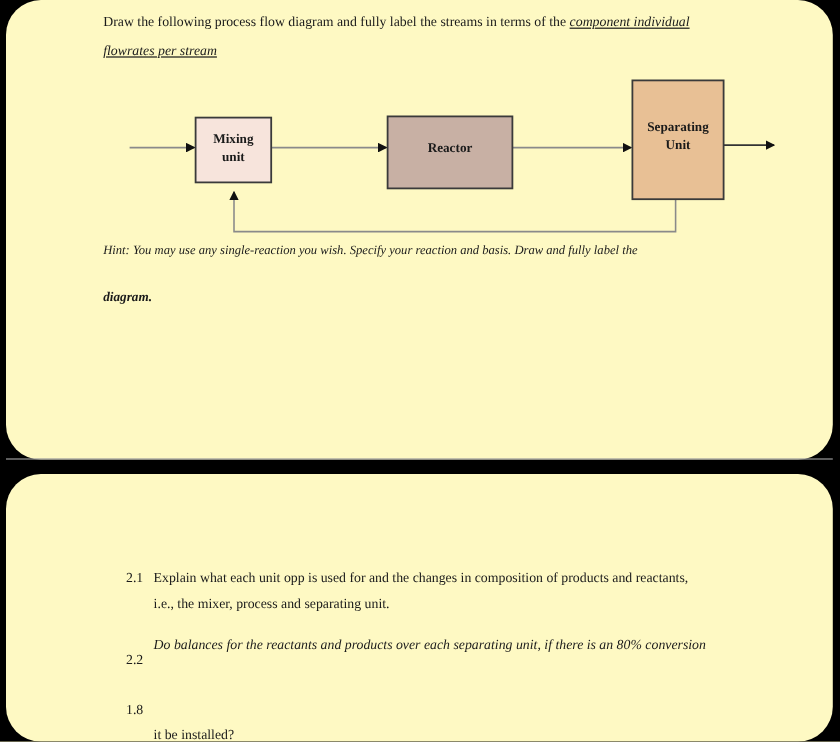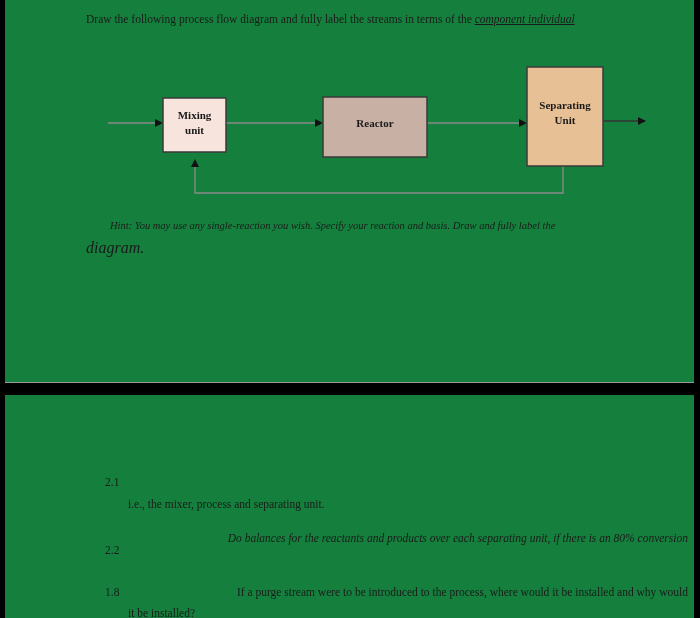--- a/index.html
+++ b/index.html
@@ -3,44 +3,47 @@
   <meta charset="utf-8">
   <style>
     html, body { margin: 0; padding: 0; }
     body {
       width: 700px; height: 618px; position: relative; overflow: hidden;
       background: #000;
       font-family: "Liberation Serif", "DejaVu Serif", serif;
       color: #1a1a1a;
     }
     .page {
-      position: absolute; background: #15803d;
+      position: absolute; background: #fef9c3; border-radius: 29px;
     }
     #page-top { left: 5px; top: 0; width: 689px; height: 383px; }
-    #page-bottom { left: 5px; top: 395px; width: 689px; height: 223px; text-align: right; }
+    #page-bottom { left: 5px; top: 395px; width: 689px; height: 223px; }
     .divider-shadow {
       position: absolute; left: 5px; top: 382px; width: 689px; height: 1px; background: #9a9a9a;
     }
     .text { position: absolute; font-size: 11.5px; line-height: 20px; }
     .underline-italic { font-style: italic; text-decoration: underline; }
     .italic { font-style: italic; }
     .diagram { position: absolute; left: 0; top: 0; }
     .box-label {
       font-family: "Liberation Serif", "DejaVu Serif", serif;
       font-weight: bold; font-size: 11px; fill: #1a1a1a;
     }
     .q-num { position: absolute; font-size: 11.5px; line-height: 20px; }
     .q-text { position: absolute; font-size: 11.5px; line-height: 22px; }
   </style>
 </head>
 <body>
 
 <div class="page" id="page-top">
   <div class="text" style="left:81px; top:9px; width:610px;">
     <span>Draw the following process flow diagram and fully label the streams in terms of the </span><span class="underline-italic">component individual</span>
+  </div>
+  <div class="text" style="left:81px; top:33px;">
+    <span class="underline-italic">flowrates per stream</span>
   </div>
 
   <svg class="diagram" width="689" height="383">
     <defs>
       <marker id="arrow" markerWidth="8" markerHeight="8" refX="7" refY="4" orient="auto" markerUnits="userSpaceOnUse">
         <path d="M0,0 L8,4 L0,8 z" fill="#111"></path>
       </marker>
     </defs>
 
     <line x1="103" y1="123" x2="157" y2="123" stroke="#8a8a8a" stroke-width="1.3" marker-end="url(#arrow)"></line>
@@ -64,30 +67,30 @@
       <text class="box-label" x="370" y="127" text-anchor="middle">Reactor</text>
     </g>
 
     <g>
       <rect x="522" y="67" width="76" height="99" fill="#e8c095" stroke="#3a3a3a" stroke-width="1.5"></rect>
       <text class="box-label" x="560" y="109" text-anchor="middle">Separating</text>
       <text class="box-label" x="560" y="124" text-anchor="middle">Unit</text>
     </g>
   </svg>
 
-  <div class="text italic" style="left:81px; top:216px; font-size:10.5px;margin-left:24px;">Hint: You may use any single-reaction you wish. Specify your reaction and basis. Draw and fully label the</div>
-  <div class="text italic" style="left:81px; top:238px; font-size:16px;">diagram.</div>
+  <div class="text italic" style="left:81px; top:200px; font-size:10.5px;">Hint: You may use any single-reaction you wish. Specify your reaction and basis. Draw and fully label the</div>
+  <div class="text italic" style="left:81px; top:238px; font-size:11px;font-weight:bold;">diagram.</div>
 </div>
 
 <div class="divider-shadow"></div>
 
 <div class="page" id="page-bottom">
 
   <div class="q-num" style="left:100px; top:77px;">2.1</div>
+  <div class="q-text" style="left:123px; top:76px; width:560px;">Explain what each unit opp is used for and the changes in composition of products and reactants,</div>
   <div class="q-text" style="left:123px; top:98px;">i.e., the mixer, process and separating unit.</div>
 
   <div class="q-num" style="left:100px; top:121px;margin-top:24px;">2.2</div>
   <div class="q-text" style="left:123px; top:132px; width:560px;font-style:italic;">Do balances for the reactants and products over each separating unit, if there is an 80% conversion</div>
 
   <div class="q-num" style="left:100px; top:187px;">1.8</div>
-  <div class="q-text" style="left:123px; top:186px; width:560px;">If a purge stream were to be introduced to the process, where would it be installed and why would</div>
   <div class="q-text" style="left:123px; top:207px;">it be installed?</div>
 </div>
 
 </body></html>

